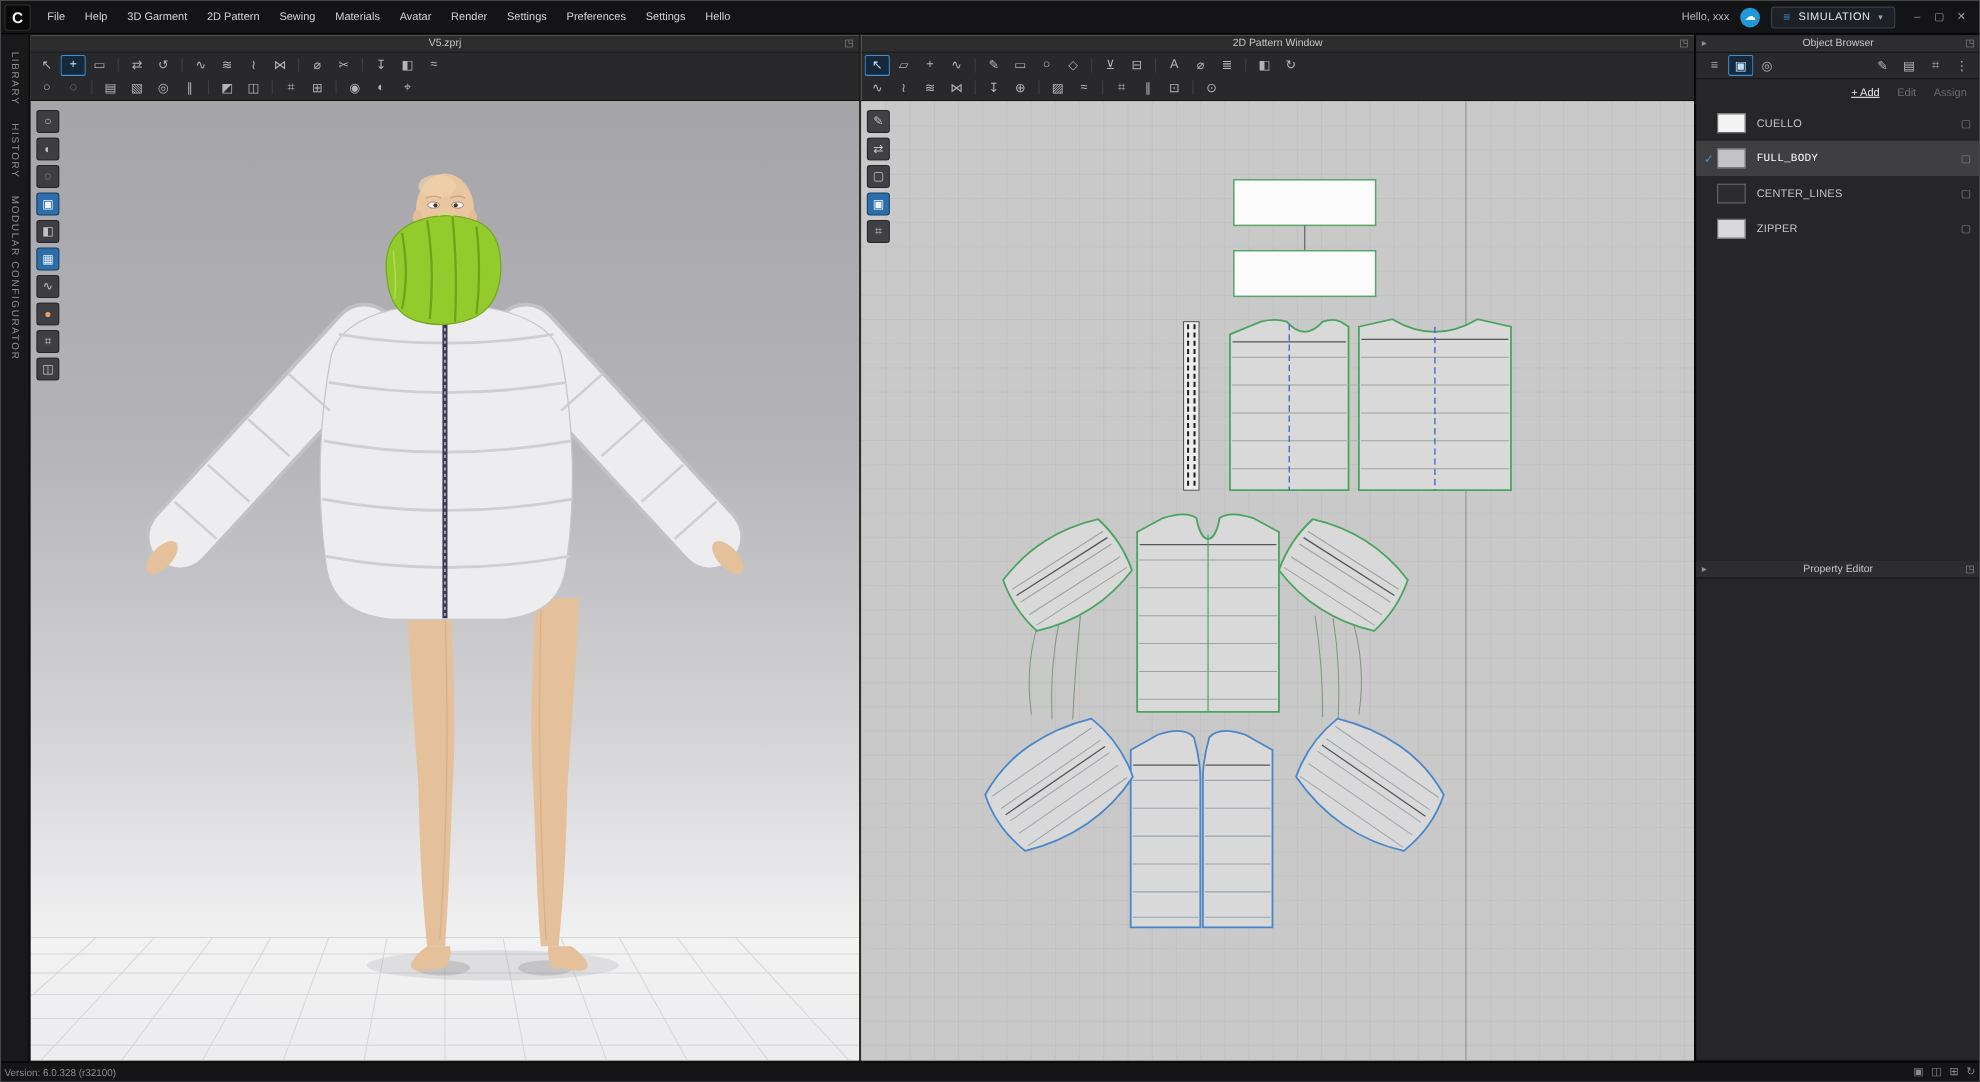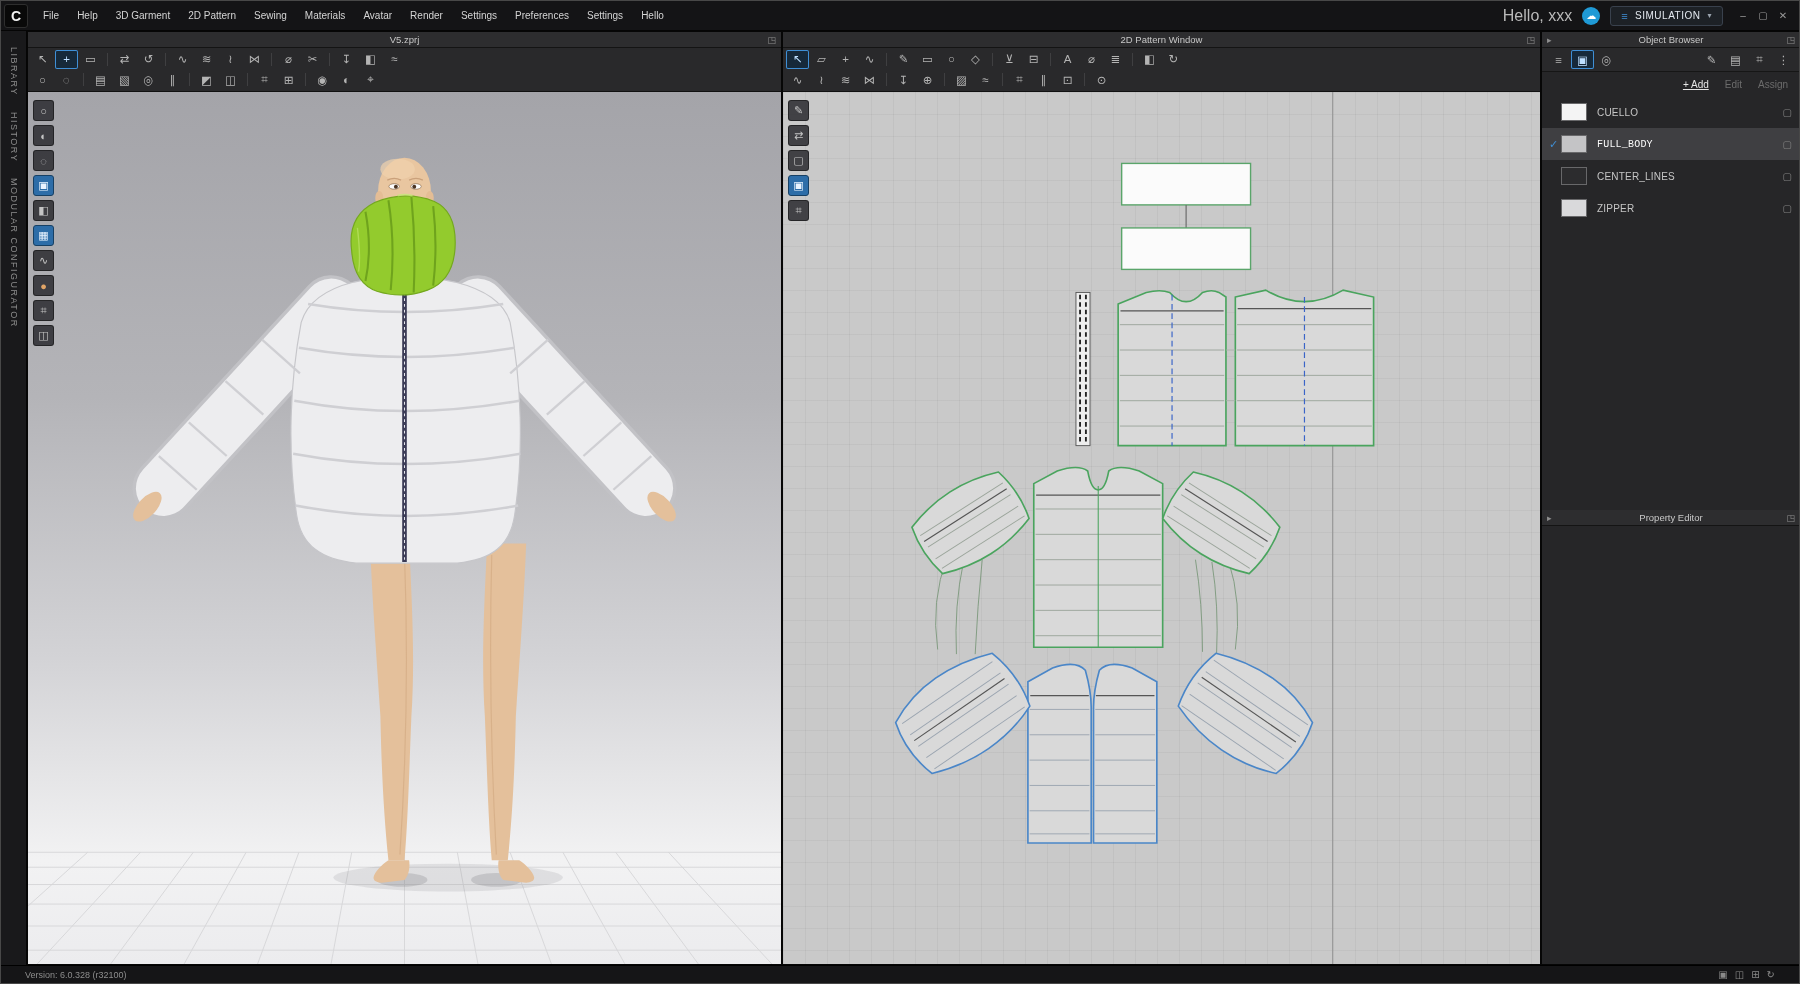--- a/index.html
+++ b/index.html
@@ -5,21 +5,21 @@
   *{margin:0;padding:0;box-sizing:border-box;}
   html,body{width:1800px;height:984px;}
   body{position:relative;background:#1b1b1d;font-family:"Liberation Sans","DejaVu Sans",sans-serif;overflow:hidden;color:#ccc;border:1px solid #484848;}
 
   
   .topbar{position:absolute;left:0;top:0;right:0;height:30px;background:#141416;border-bottom:1px solid #050505;display:flex;align-items:center;padding:0 6px 0 0;z-index:20;}
   .logo{width:24px;height:24px;margin:0 6px 0 3px;background:#090909;border:1px solid #2e2e2e;border-radius:3px;color:#f2f2f2;font-weight:bold;font-size:14px;display:flex;align-items:center;justify-content:center;}
   .menus{display:flex;height:100%;}
   .menu-item{padding:0 9px;font-size:10px;color:#d4d4d4;display:flex;align-items:center;cursor:default;white-space:nowrap;}
   .top-right{margin-left:auto;display:flex;align-items:center;gap:10px;}
-  .greeting{font-size:16px;color:#b9b9b9;}
+  .greeting{font-size:10px;color:#b9b9b9;}
   .cloud{width:18px;height:18px;border-radius:50%;background:#1f9ad6;color:#fff;font-size:10px;display:flex;align-items:center;justify-content:center;}
   .sim-btn{display:flex;align-items:center;gap:7px;background:#1d2126;border:1px solid #39414d;border-radius:3px;padding:3px 10px;font-size:10px;letter-spacing:.5px;color:#e3e8ef;}
   .sim-icon{color:var(--accent);font-size:11px;}
   .caret{font-size:8px;color:#9aa3ad;}
   .win-controls{display:flex;}
   .win-btn{width:20px;height:20px;display:flex;align-items:center;justify-content:center;color:#9a9a9a;font-size:10px;}
 
   
   .left-rail{position:absolute;left:0;top:30px;bottom:18px;width:26px;background:#19191b;border-right:1px solid #050505;display:flex;flex-direction:column;align-items:center;z-index:5;}
   .rail-label{writing-mode:vertical-rl;font-size:9px;letter-spacing:1.5px;color:#8d8d8d;margin-top:16px;white-space:nowrap;}
@@ -59,21 +59,21 @@
   .fab-row{display:flex;align-items:center;height:32px;padding:0 8px 0 4px;}
   .fab-row[data-active="true"]{background:#3f3f42;}
   .fab-check{width:15px;color:var(--accent);font-size:11px;text-align:center;flex:none;}
   .fab-swatch{width:26px;height:18px;border:1px solid #68686a;flex:none;}
   .fab-name{margin-left:10px;font-size:10px;color:#c6c6c6;letter-spacing:.2px;}
   .fab-row[data-active="true"] .fab-name{color:#fafafa;font-family:Liberation Mono, monospace;}
   .fab-gear{margin-left:auto;color:#848484;font-size:10px;}
   .prop-header{position:absolute;top:478px;left:0;right:0;}
 
   
-  .statusbar{position:absolute;left:0;right:0;bottom:0;height:18px;background:#151517;border-top:1px solid #000;display:flex;align-items:center;padding:0 24px;font-size:9px;color:#8d8d8d;z-index:20;}
+  .statusbar{position:absolute;left:0;right:0;bottom:0;height:18px;background:#151517;border-top:1px solid #000;display:flex;align-items:center;padding:0 3px;font-size:9px;color:#8d8d8d;z-index:20;}
   .status-icons{margin-left:auto;display:flex;gap:7px;}
   .status-icon{color:#8a8a8a;font-size:10px;}
 </style>
 </head>
 <body>
 
 <div class="topbar">
   <div class="logo">C</div>
   <div class="menus">
 

